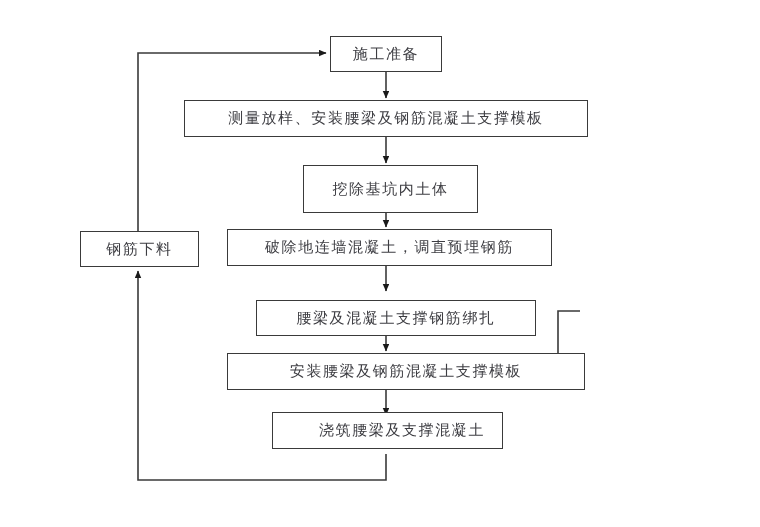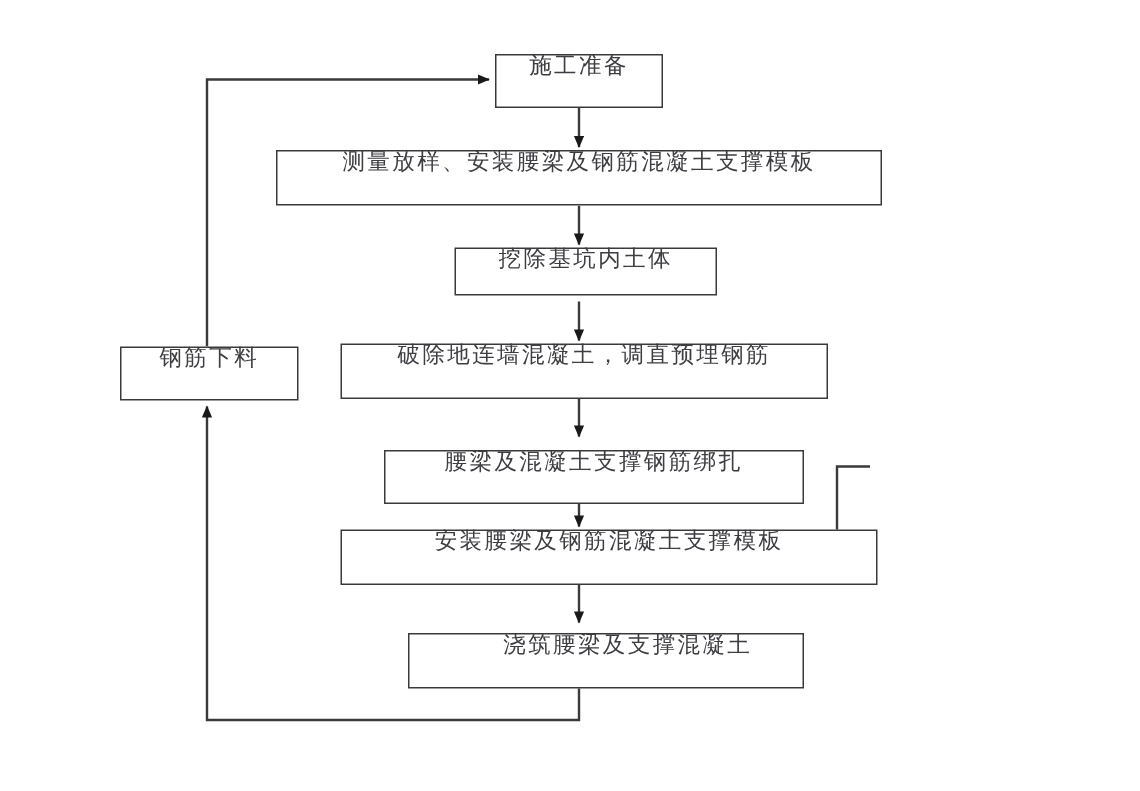--- a/index.html
+++ b/index.html
@@ -23,21 +23,21 @@
     width: 760px;
     height: 527px;
     pointer-events: none;
   }
   .node {
     position: absolute;
     box-sizing: border-box;
     border: 1px solid #3a3a3a;
     background: #ffffff;
     display: flex;
-    align-items: flex-start;
+    align-items: center;
     justify-content: center;
     color: #3d3d42;
     font-size: 15px;
     letter-spacing: 1.6px;
     white-space: nowrap;
     z-index: 2;
   }
   .node-label {
     display: block;
     line-height: 1;
@@ -78,37 +78,37 @@
   </svg>
 
   <div class="node" style="left:330px; top:36px; width:112px; height:36px;">
     <span class="node-label">施工准备</span>
   </div>
 
   <div class="node" style="left:184px; top:100px; width:404px; height:37px;">
     <span class="node-label">测量放样、安装腰梁及钢筋混凝土支撑模板</span>
   </div>
 
-  <div class="node" style="left:303px; top:165px; width:175px; height:32px;">
+  <div class="node" style="left:303px; top:165px; width:175px; height:48px;">
     <span class="node-label">挖除基坑内土体</span>
   </div>
 
   <div class="node" style="left:227px; top:229px; width:325px; height:37px;">
     <span class="node-label">破除地连墙混凝土，调直预埋钢筋</span>
   </div>
 
   <div class="node" style="left:256px; top:300px; width:280px; height:36px;">
     <span class="node-label">腰梁及混凝土支撑钢筋绑扎</span>
   </div>
 
   <div class="node" style="left:227px; top:353px; width:358px; height:37px;">
     <span class="node-label">安装腰梁及钢筋混凝土支撑模板</span>
   </div>
 
-  <div class="node" style="left:272px; top:422px; width:264px; height:37px;padding-left:29px;">
+  <div class="node" style="left:272px; top:412px; width:231px; height:37px;padding-left:29px;">
     <span class="node-label">浇筑腰梁及支撑混凝土</span>
   </div>
 
   <div class="node" style="left:80px; top:231px; width:119px; height:36px;">
     <span class="node-label">钢筋下料</span>
   </div>
 
 
 </div>
 

